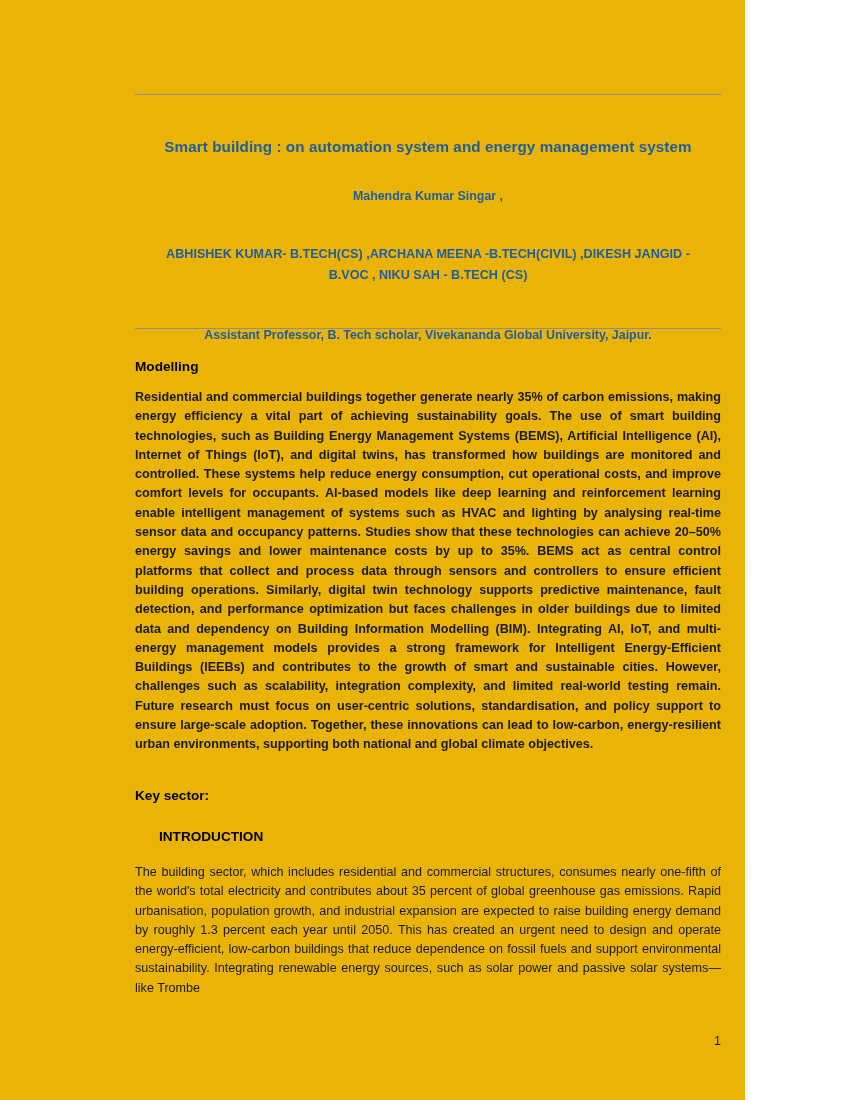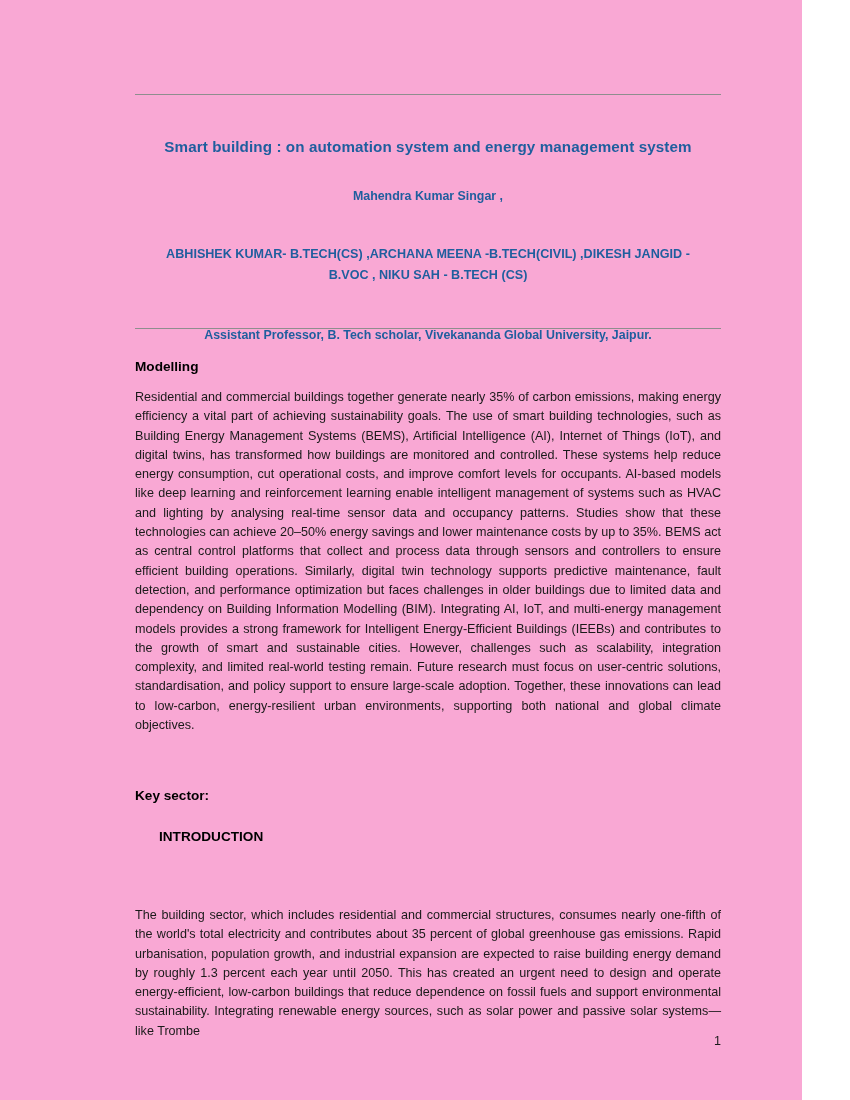--- a/index.html
+++ b/index.html
@@ -7,23 +7,23 @@
     margin: 0;
     padding: 0;
     background: #ffffff;
   }
   body {
     font-family: "Liberation Sans", sans-serif;
     color: #111111;
   }
   .page {
     position: relative;
-    width: 802px;
+    width: 745px;
     height: 1100px;
-    background: #f9a8d4;
+    background: #eab308;
     overflow: hidden;
     box-sizing: border-box;
   }
 
   .rule {
     border: 0;
     border-top: 1px solid #8e8e8e;
     margin: 0;
     height: 0;
   }
@@ -85,24 +85,24 @@
     font-size: 12.6px;
     color: #1a1a1a;
     text-align: justify;
     text-justify: inter-word;
     line-height: 19.3px;
     margin: 0;
     hyphens: none;
   }
 
   #abstract-heading { position: absolute; left: 135px; top: 358px; width: 586px; }
-  #abstract-body    { position: absolute; left: 135px; top: 388px; width: 586px; }
+  #abstract-body    { position: absolute; left: 135px; top: 388px; width: 586px; font-weight: bold; }
   #keywords-heading { position: absolute; left: 135px; top: 787px; width: 586px; }
   #intro-heading    { position: absolute; left: 135px; top: 828px; width: 586px; margin-left: 24px; }
-  #intro-body       { position: absolute; left: 135px; top: 863px; width: 586px; margin-top: 43px; }
+  #intro-body       { position: absolute; left: 135px; top: 863px; width: 586px; }
 
   .page-number {
     position: absolute;
     left: 135px;
     top: 1034px;
     width: 586px;
     text-align: right;
     font-size: 12.6px;
     color: #1a1a1a;
   }

